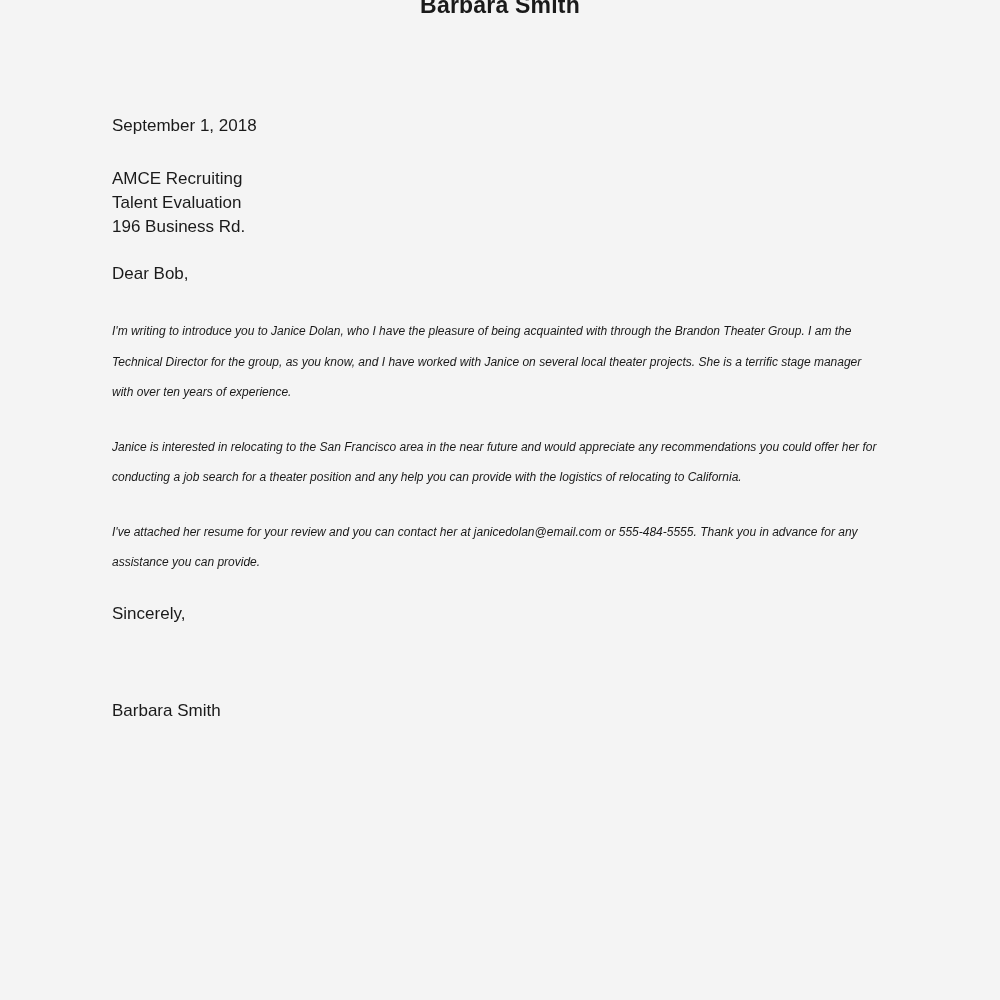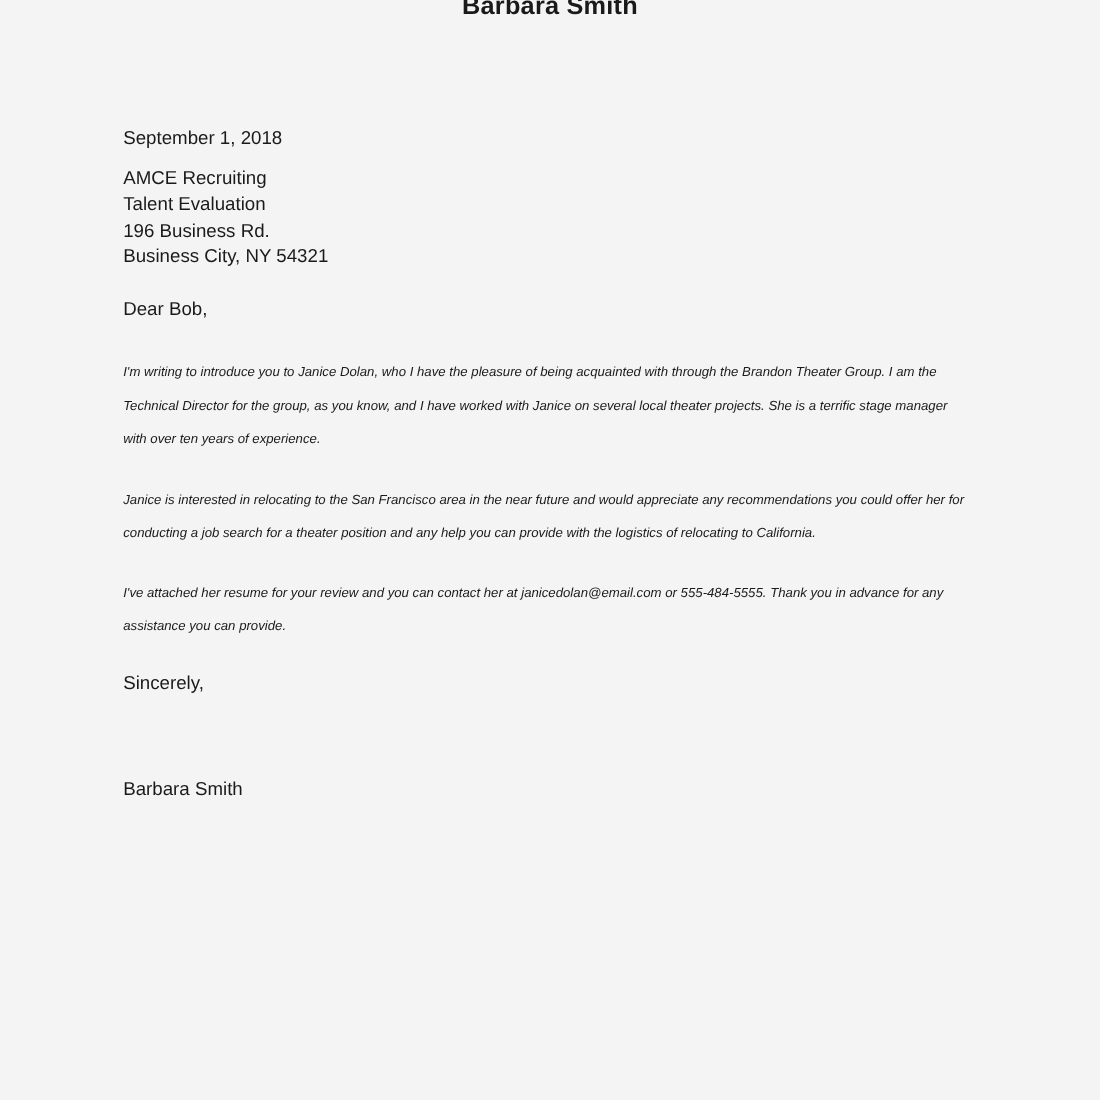--- a/index.html
+++ b/index.html
@@ -41,21 +41,21 @@
   }
   .body-area {
     padding: 0 112px;
     margin-top: 96px;
     font-size: 17px;
     line-height: 24px;
   }
   .date {
     font-size: 17px;
     line-height: 24px;
-    margin-bottom: 12px;
+    margin-bottom: 29px;
   }
   .recipient {
     margin-bottom: 24px;
   }
   .recipient div {
     font-size: 17px;
     line-height: 23.8px;
   }
   .salutation {
     font-size: 17px;
@@ -90,21 +90,20 @@
   </div>
 
   <div class="body-area">
 
     <div class="date">September 1, 2018</div>
 
     <div class="recipient">
       <div>AMCE Recruiting</div>
       <div>Talent Evaluation</div>
       <div>196 Business Rd.</div>
-      <div>Business City, NY 54321</div>
     </div>
 
     <div class="salutation">Dear Bob,</div>
 
     <p class="para">I'm writing to introduce you to Janice Dolan, who I have the pleasure of being acquainted with through the Brandon Theater Group. I am the Technical Director for the group, as you know, and I have worked with Janice on several local theater projects. She is a terrific stage manager with over ten years of experience.</p>
     <p class="para">Janice is interested in relocating to the San Francisco area in the near future and would appreciate any recommendations you could offer her for conducting a job search for a theater position and any help you can provide with the logistics of relocating to California.</p>
     <p class="para">I've attached her resume for your review and you can contact her at janicedolan@email.com or 555-484-5555. Thank you in advance for any assistance you can provide.</p>
 
     <div class="closing">Sincerely,</div>
     <div class="signature">Barbara Smith</div>

